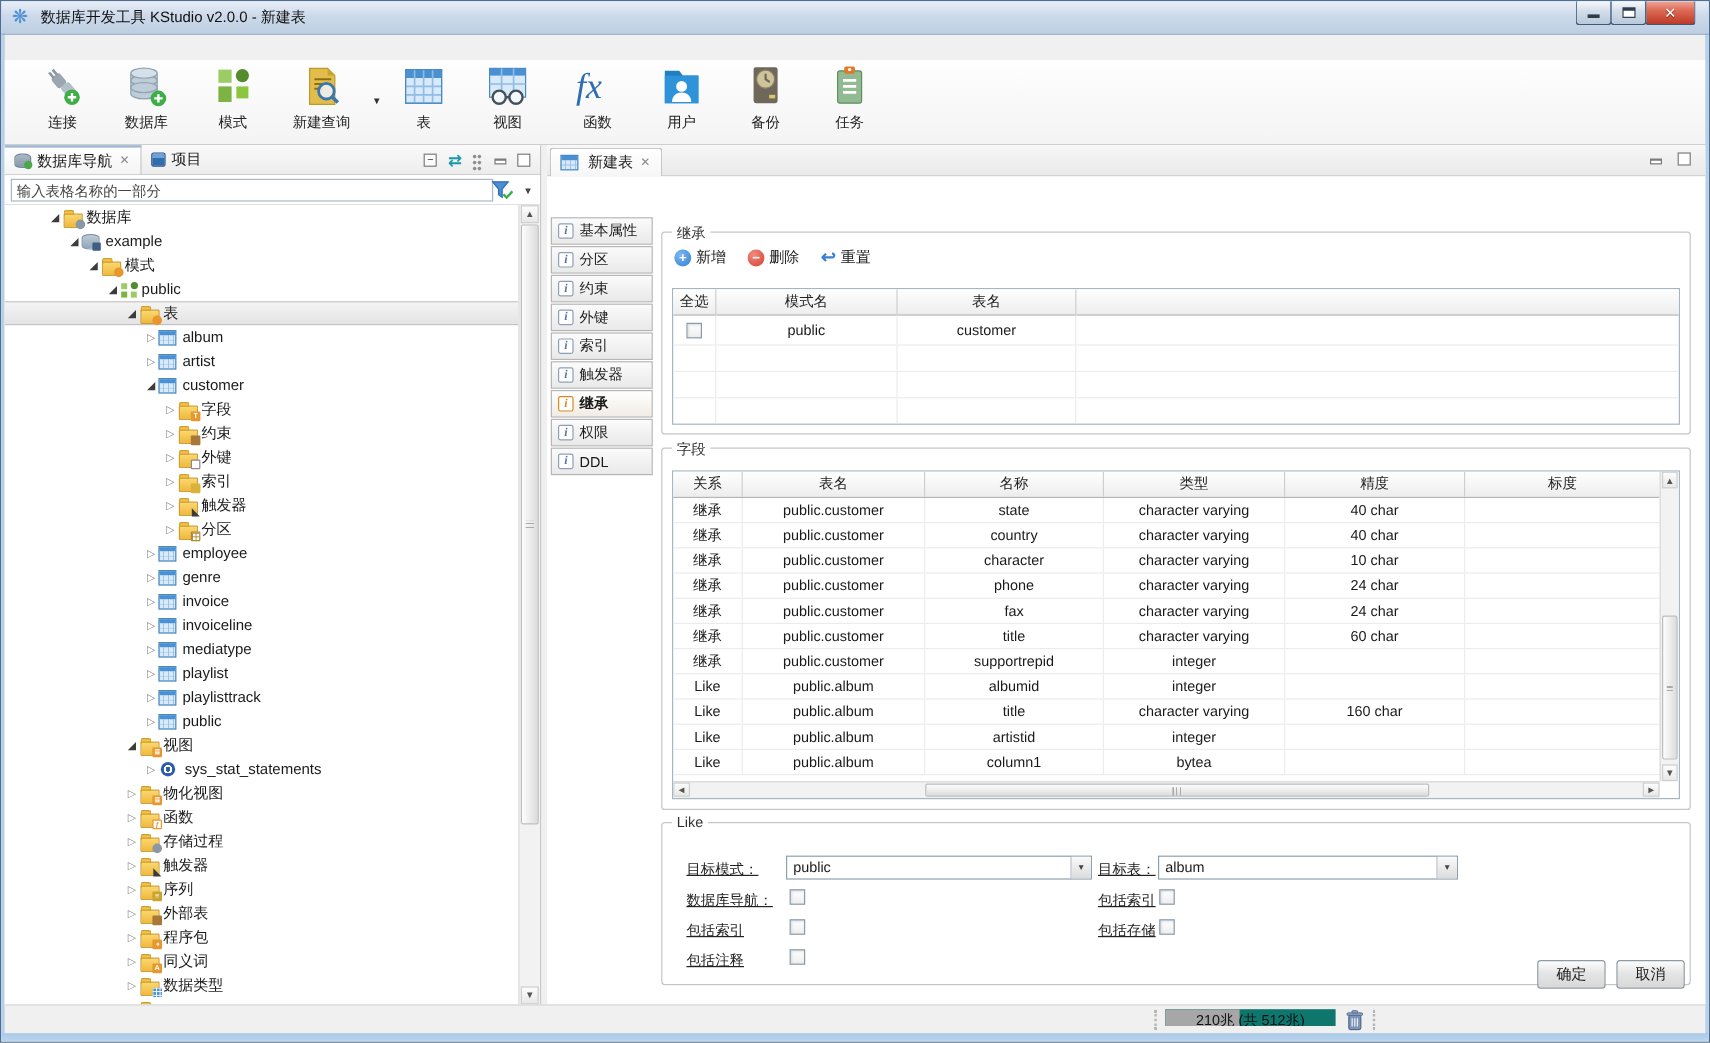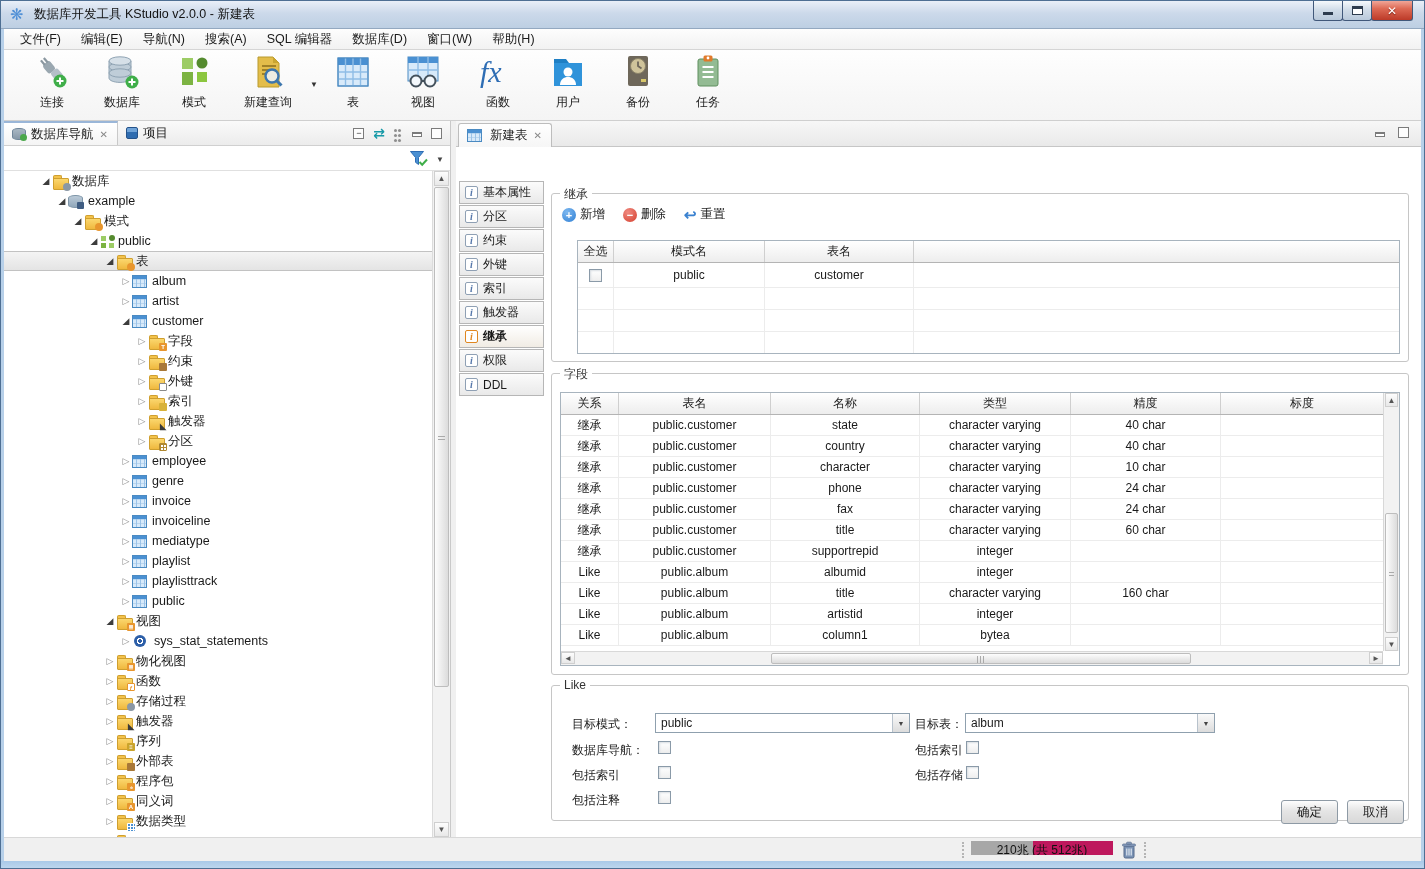--- a/index.html
+++ b/index.html
@@ -153,31 +153,31 @@
   .f-c0{width:58px;flex:none}.f-c1{width:152px;flex:none}.f-c2{width:149px;flex:none}.f-c3{width:151px;flex:none}.f-c4{width:150px;flex:none}.f-c5{flex:1;border-right:none!important}
   .chk{width:13px;height:13px;border:1px solid #8a9aa8;background:linear-gradient(#fff,#eee);box-shadow:inset 1px 1px 2px #d8dde2;}
   
   .ftv{position:absolute;top:0;right:0;bottom:14px;width:16px;background:#f2f2f2;border-left:1px solid #d8d8d8;}
   .fth{position:absolute;left:0;right:16px;bottom:0;height:14px;background:#f2f2f2;border-top:1px solid #d8d8d8;}
   .fth .sb-btn{height:12px;width:14px;top:0;}
   .hthumb{position:absolute;top:1px;height:11px;background:linear-gradient(#fdfdfd,#dcdcdc);border:1px solid #bdbdbd;border-radius:2px;}
   .hgrip{position:absolute;top:2px;left:50%;width:8px;height:7px;margin-left:-4px;
     background:repeating-linear-gradient(90deg,#aaa 0 1px,transparent 1px 3px);}
   
-  .lk-label{position:absolute;font-size:12px;color:#222;}
+  .lk-label{position:absolute;font-size:12px;color:#222;text-decoration:underline;}
   .combo{position:absolute;height:20px;border:1px solid #8fa0ae;background:#fff;display:flex;align-items:center;}
   .combo .val{flex:1;padding:0 5px;font-size:12px;}
   .combo .cbtn{width:17px;height:100%;background:linear-gradient(#fafafa,#dcdcdc);border-left:1px solid #b8c2cc;display:flex;align-items:center;justify-content:center;font-size:7px;color:#444;}
   .lk-chk{position:absolute;}
   
   .pbtn{position:absolute;width:57px;height:24px;border:1px solid #8e9aa5;border-radius:3px;
     background:linear-gradient(#fdfdfd,#e5e5e5 45%,#d8d8d8);font-size:12.5px;display:flex;align-items:center;justify-content:center;cursor:default;}
   
   .statusbar{position:absolute;left:3px;right:3px;bottom:7px;height:24px;background:#f0f0f0;border-top:1px solid #d8d8d8;}
-  .heap{position:absolute;left:967px;top:3px;width:142px;height:14px;background:#be185d;overflow:hidden;}
+  .heap{position:absolute;left:967px;top:3px;width:142px;height:14px;background:#0f766e;overflow:hidden;}
   .heap .used{position:absolute;left:0;top:0;bottom:0;width:62px;background:#a7a7a7;}
   .heap .htxt{position:absolute;left:0;right:0;top:1px;text-align:center;font-size:12px;color:#111;}
   .trash{position:absolute;left:1117px;top:3px;}
   .sb-grip2{position:absolute;top:4px;width:2px;height:16px;border-left:2px dotted #b5b5b5;}
 </style>
 </head>
 <body>
 
 <div class="window">
   <div class="frame-left"></div>
@@ -192,30 +192,20 @@
         </div>
       <div class="wcb">
           <span class="g-max"></span>
         </div>
       <div class="wcb close">
           <span class="g-close">✕</span>
         </div>
     </div>
   </div>
 
-  <div class="menubar">
-    <span class="menu-item">文件(F)</span>
-    <span class="menu-item">编辑(E)</span>
-    <span class="menu-item">导航(N)</span>
-    <span class="menu-item">搜索(A)</span>
-    <span class="menu-item">SQL 编辑器</span>
-    <span class="menu-item">数据库(D)</span>
-    <span class="menu-item">窗口(W)</span>
-    <span class="menu-item">帮助(H)</span>
-  </div>
 
   <div class="toolbar">
     <span class="grip"></span>
 
     <div class="tool" style="left:16px">
       <div class="tico">
         <svg width="38" height="36" viewBox="0 0 38 36">
           <g transform="rotate(-40 16 14)">
             <rect x="12" y="8" width="9" height="11" rx="2.5" fill="#9aa7b0"></rect>
             <rect x="13.6" y="3" width="2.2" height="6" fill="#8a97a0"></rect>
@@ -396,20 +386,21 @@
         <div class="vt-icons">
           <span class="mini-box">−</span>
           <span class="link-ico">⇄</span>
           <span class="dots"></span>
           <span class="mini-bar"></span>
           <span class="mini-box"></span>
         </div>
       </div>
 
       <div class="filter-row">
+        <input class="filter-input" value="" placeholder="输入表格名称的一部分" style="">
         <span class="funnel">
           <svg width="19" height="17" viewBox="0 0 19 17">
             <path d="M1.5 1.5h13l-5 6v7l-3-2.2V7.5z" fill="#4a90d2" stroke="#2e6db4"></path>
             <path d="M10.5 12l2.7 2.7L18 9.5" stroke="#3fae49" stroke-width="2" fill="none"></path>
           </svg>
         </span>
         <span class="f-arrow">▼</span>
       </div>
 
       <div class="tree">
@@ -694,21 +685,21 @@
               </span>
             <span class="act">
                 <span class="circ c-del">−</span>
                 <span>删除</span>
               </span>
             <span class="act">
                 <span class="circ c-reset">↪</span>
                 <span>重置</span>
               </span>
           </div>
-          <div class="tbl" style="left:25px;top:46px;right:8px;height:114px">
+          <div class="tbl" style="left:8px;top:46px;right:8px;height:114px">
             <div class="hrow">
               <div class="hc inh-c0">全选</div>
               <div class="hc inh-c1">模式名</div>
               <div class="hc inh-c2">表名</div>
               <div class="hc inh-c3"></div>
             </div>
             <div class="drow" style="height:25px">
               <div class="dc inh-c0">
                   <span class="chk"></span>
                 </div>

